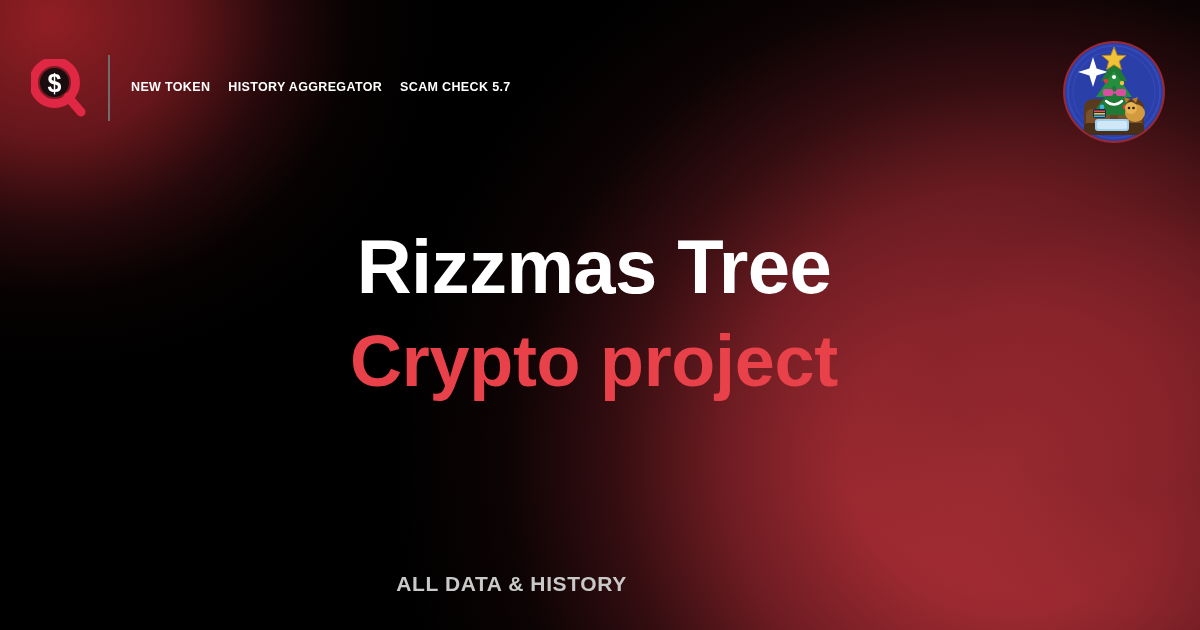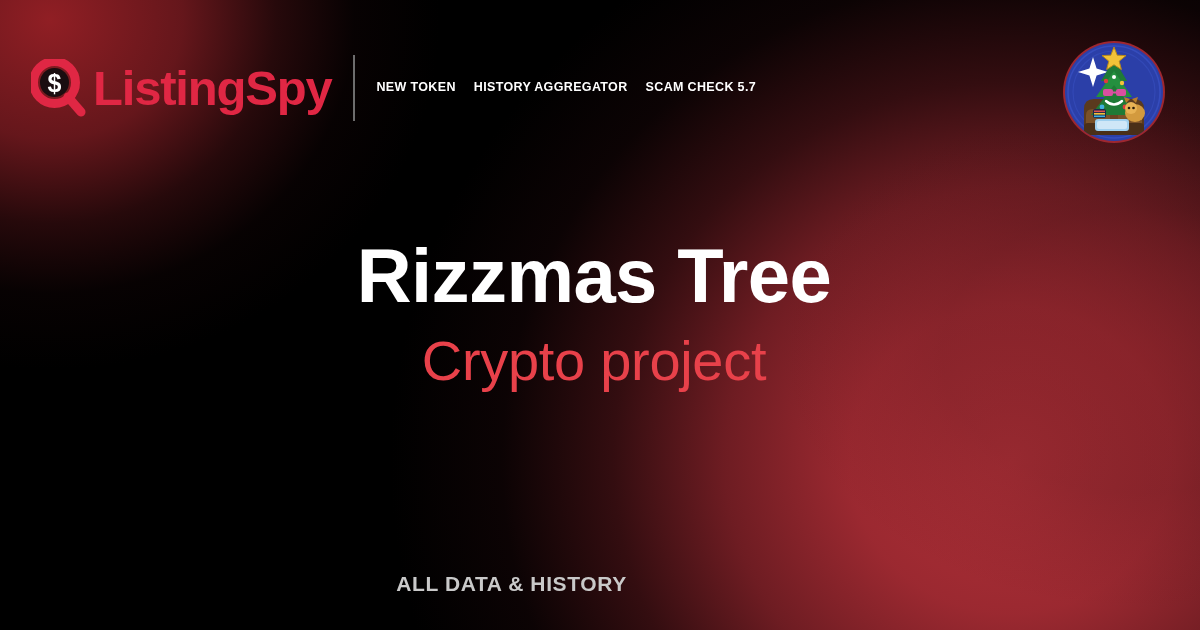--- a/index.html
+++ b/index.html
@@ -130,22 +130,22 @@
     color:#ffffff;
     font-size:76px;
     font-weight:700;
     letter-spacing:-0.6px;
     line-height:1.06;
     white-space:nowrap;
   }
 
   #project-subtitle {
     color:#e8414a;
-    font-size:56px;
-    font-weight:400;
+    font-size:72px;
+    font-weight:700;
     letter-spacing:-0.3px;
     line-height:1.1;
     margin-top:14px;
     white-space:nowrap;
   }
 
   
   #footer {
     position:absolute;
     left:0; bottom:34px;
@@ -176,21 +176,20 @@
 
       <span id="brand-mark">
         <svg viewBox="0 0 55 58" xmlns="http://www.w3.org/2000/svg" aria-hidden="true">
           <circle cx="23.5" cy="23.5" r="21" fill="none" stroke="#e02744" stroke-width="9"></circle>
           <circle cx="23.5" cy="23.5" r="14.5" fill="#1a0d10"></circle>
           <line x1="37" y1="38" x2="50" y2="53" stroke="#e02744" stroke-width="9" stroke-linecap="round"></line>
           <text x="23.5" y="33" text-anchor="middle" font-family="'Liberation Sans', sans-serif" font-size="25" font-weight="700" fill="#ffffff">$</text>
         </svg>
       </span>
 
-      <span id="brand-name">ListingSpy</span>
 
       <span id="brand-divider"></span>
 
       <span id="tagline">
         <span class="tagline-line">NEW TOKEN</span>
         <span class="tagline-line">HISTORY AGGREGATOR</span>
         <span class="tagline-line">SCAM CHECK 5.7</span>
       </span>
 
     </div>

